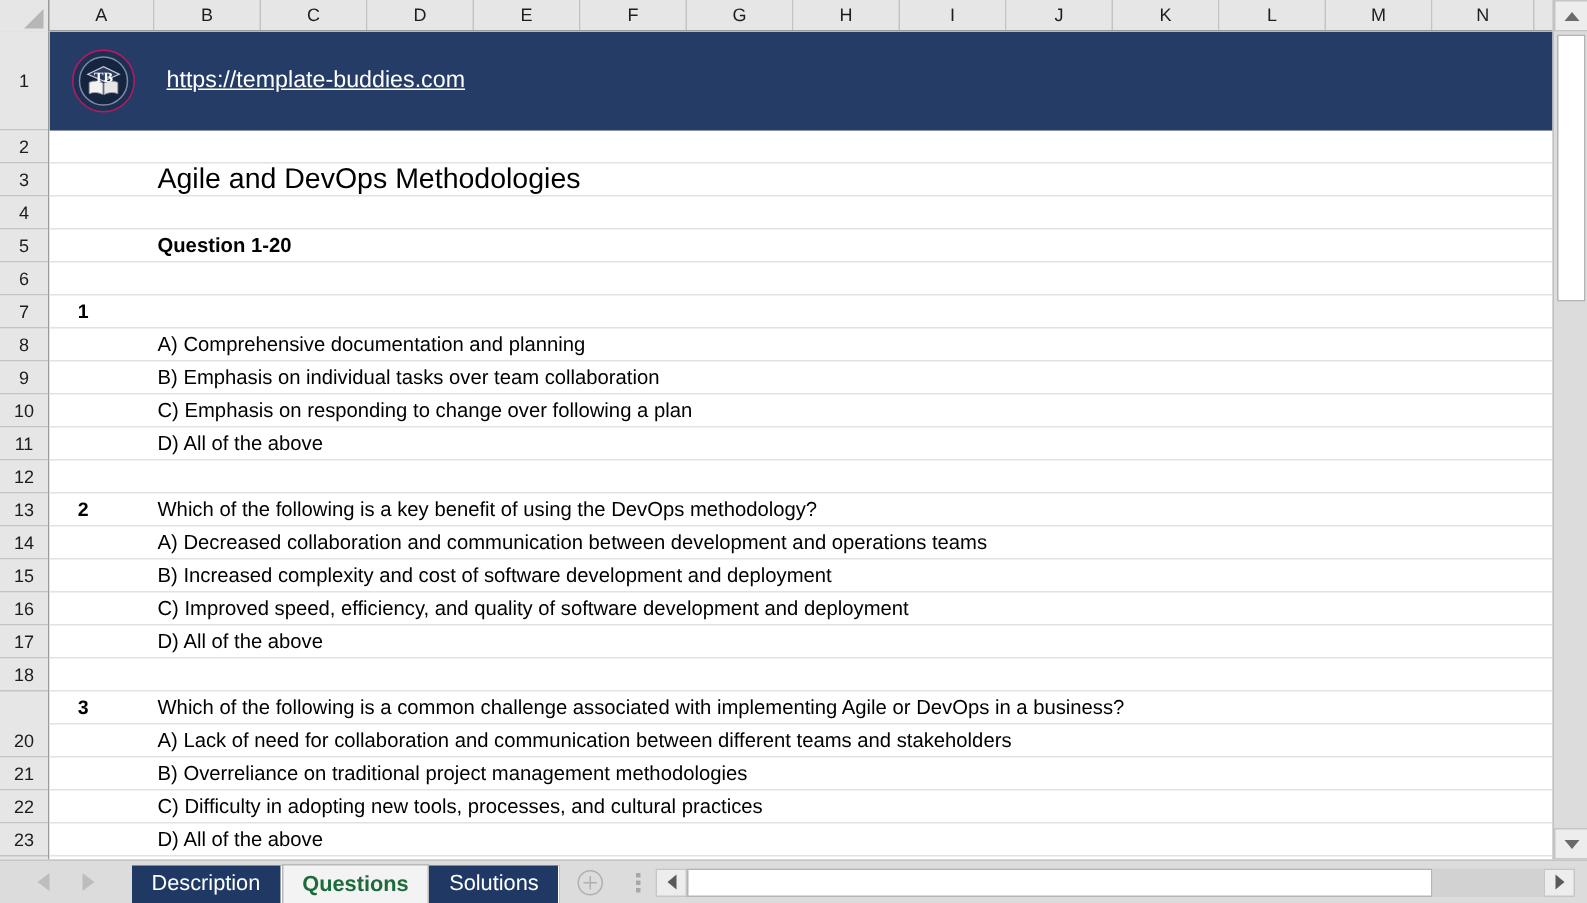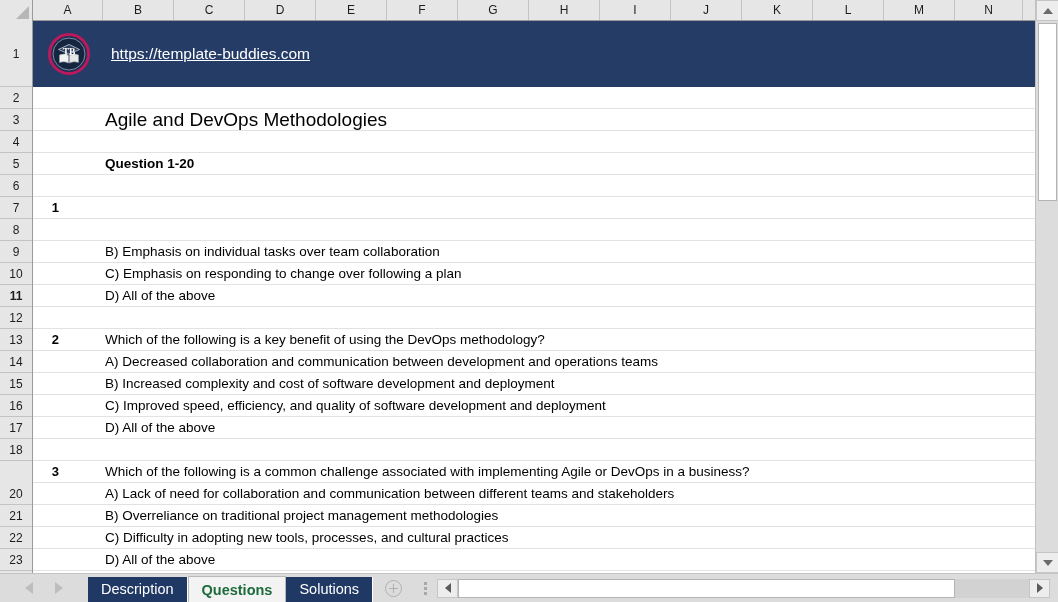--- a/index.html
+++ b/index.html
@@ -74,21 +74,21 @@
     position: absolute; top: 0; left: 0;
     width: 1002px; height: 66px;
     background: #253c66;
     display: flex; align-items: center;
     z-index: 3;
   }
   .logo-badge {
     margin-left: 15px;
     width: 42px; height: 42px; border-radius: 50%;
     background: #1d3054;
-    border: 3px solid #be185d;
+    border: 1px solid #be185d;
     display: flex; align-items: center; justify-content: center;
     position: relative; flex: 0 0 42px;
   }
   .logo-badge svg { display: block; }
   .banner-link {
     margin-left: 21px;
     color: #ffffff;
     font-size: 15.5px;
     text-decoration: underline;
     white-space: nowrap;
@@ -274,21 +274,21 @@
       <div class="row-cell" style="height: 66px;">1</div>
       <div class="row-cell" style="height: 22px;">2</div>
       <div class="row-cell" style="height: 22px;">3</div>
       <div class="row-cell" style="height: 22px;">4</div>
       <div class="row-cell" style="height: 22px;">5</div>
       <div class="row-cell" style="height: 22px;">6</div>
       <div class="row-cell" style="height: 22px;">7</div>
       <div class="row-cell" style="height: 22px;">8</div>
       <div class="row-cell" style="height: 22px;">9</div>
       <div class="row-cell" style="height: 22px;">10</div>
-      <div class="row-cell" style="height: 22px; font-weight: bold;">11</div>
+      <div class="row-cell" style="height: 22px;">11</div>
       <div class="row-cell" style="height: 22px;">12</div>
       <div class="row-cell" style="height: 22px;">13</div>
       <div class="row-cell" style="height: 22px;">14</div>
       <div class="row-cell" style="height: 22px;">15</div>
       <div class="row-cell" style="height: 22px;">16</div>
       <div class="row-cell" style="height: 22px;">17</div>
       <div class="row-cell" style="height: 22px;">18</div>
       <div class="row-cell" style="height: 22px; margin-left: 36px;">19</div>
       <div class="row-cell" style="height: 22px;">20</div>
       <div class="row-cell" style="height: 22px;">21</div>
@@ -333,20 +333,21 @@
           <text x="17" y="17.5" text-anchor="middle" font-family="Liberation Serif, serif" font-size="9.5" font-weight="bold" fill="#ffffff">TB</text>
         </svg>
       </div>
       <a class="banner-link" href="#">https://template-buddies.com</a>
     </div>
 
     <div class="content-layer" id="content-layer">
         <div class="cell-text doc-title" style="top: 88px; height: 22px; line-height: 22px; left: 72px;">Agile and DevOps Methodologies</div>
         <div class="cell-text section-head" style="top: 132px; height: 22px; line-height: 22px; left: 72px;">Question 1-20</div>
         <div class="cell-text q-num" style="top: 176px; height: 22px; line-height: 22px; left: 4px; width: 22px; text-align: right;">1</div>
+        <div class="cell-text q-text" style="top: 198px; height: 22px; line-height: 22px; left: 72px;">A) Comprehensive documentation and planning</div>
         <div class="cell-text q-text" style="top: 220px; height: 22px; line-height: 22px; left: 72px;">B) Emphasis on individual tasks over team collaboration</div>
         <div class="cell-text q-text" style="top: 242px; height: 22px; line-height: 22px; left: 72px;">C) Emphasis on responding to change over following a plan</div>
         <div class="cell-text q-text" style="top: 264px; height: 22px; line-height: 22px; left: 72px;">D) All of the above</div>
         <div class="cell-text q-num" style="top: 308px; height: 22px; line-height: 22px; left: 4px; width: 22px; text-align: right;">2</div>
         <div class="cell-text q-text" style="top: 308px; height: 22px; line-height: 22px; left: 72px;">Which of the following is a key benefit of using the DevOps methodology?</div>
         <div class="cell-text q-text" style="top: 330px; height: 22px; line-height: 22px; left: 72px;">A) Decreased collaboration and communication between development and operations teams</div>
         <div class="cell-text q-text" style="top: 352px; height: 22px; line-height: 22px; left: 72px;">B) Increased complexity and cost of software development and deployment</div>
         <div class="cell-text q-text" style="top: 374px; height: 22px; line-height: 22px; left: 72px;">C) Improved speed, efficiency, and quality of software development and deployment</div>
         <div class="cell-text q-text" style="top: 396px; height: 22px; line-height: 22px; left: 72px;">D) All of the above</div>
         <div class="cell-text q-num" style="top: 440px; height: 22px; line-height: 22px; left: 4px; width: 22px; text-align: right;">3</div>

